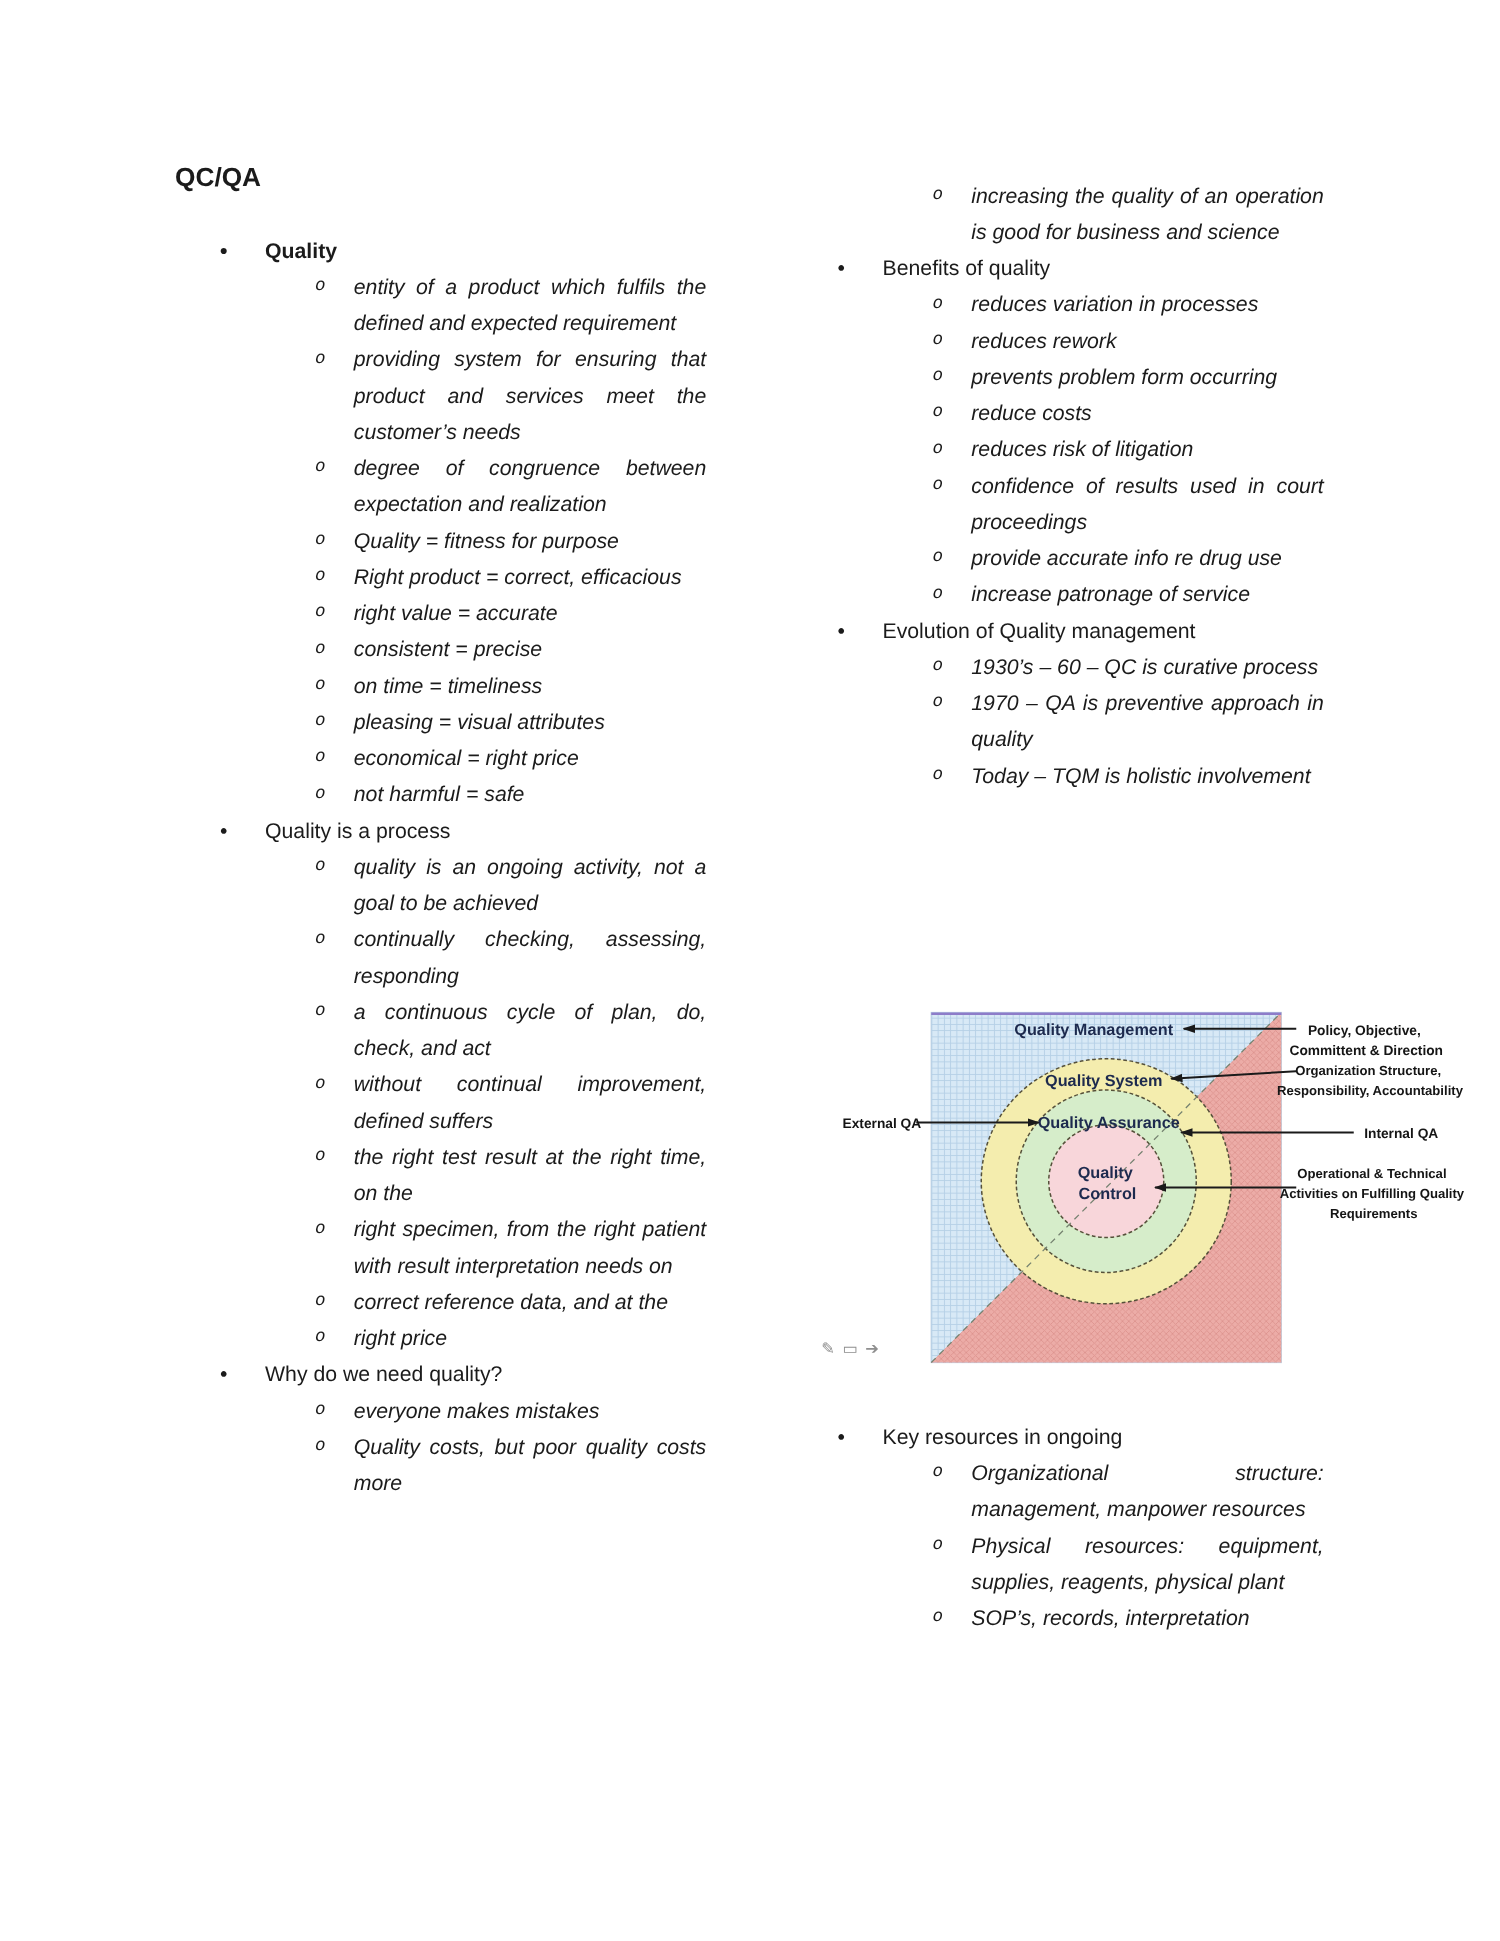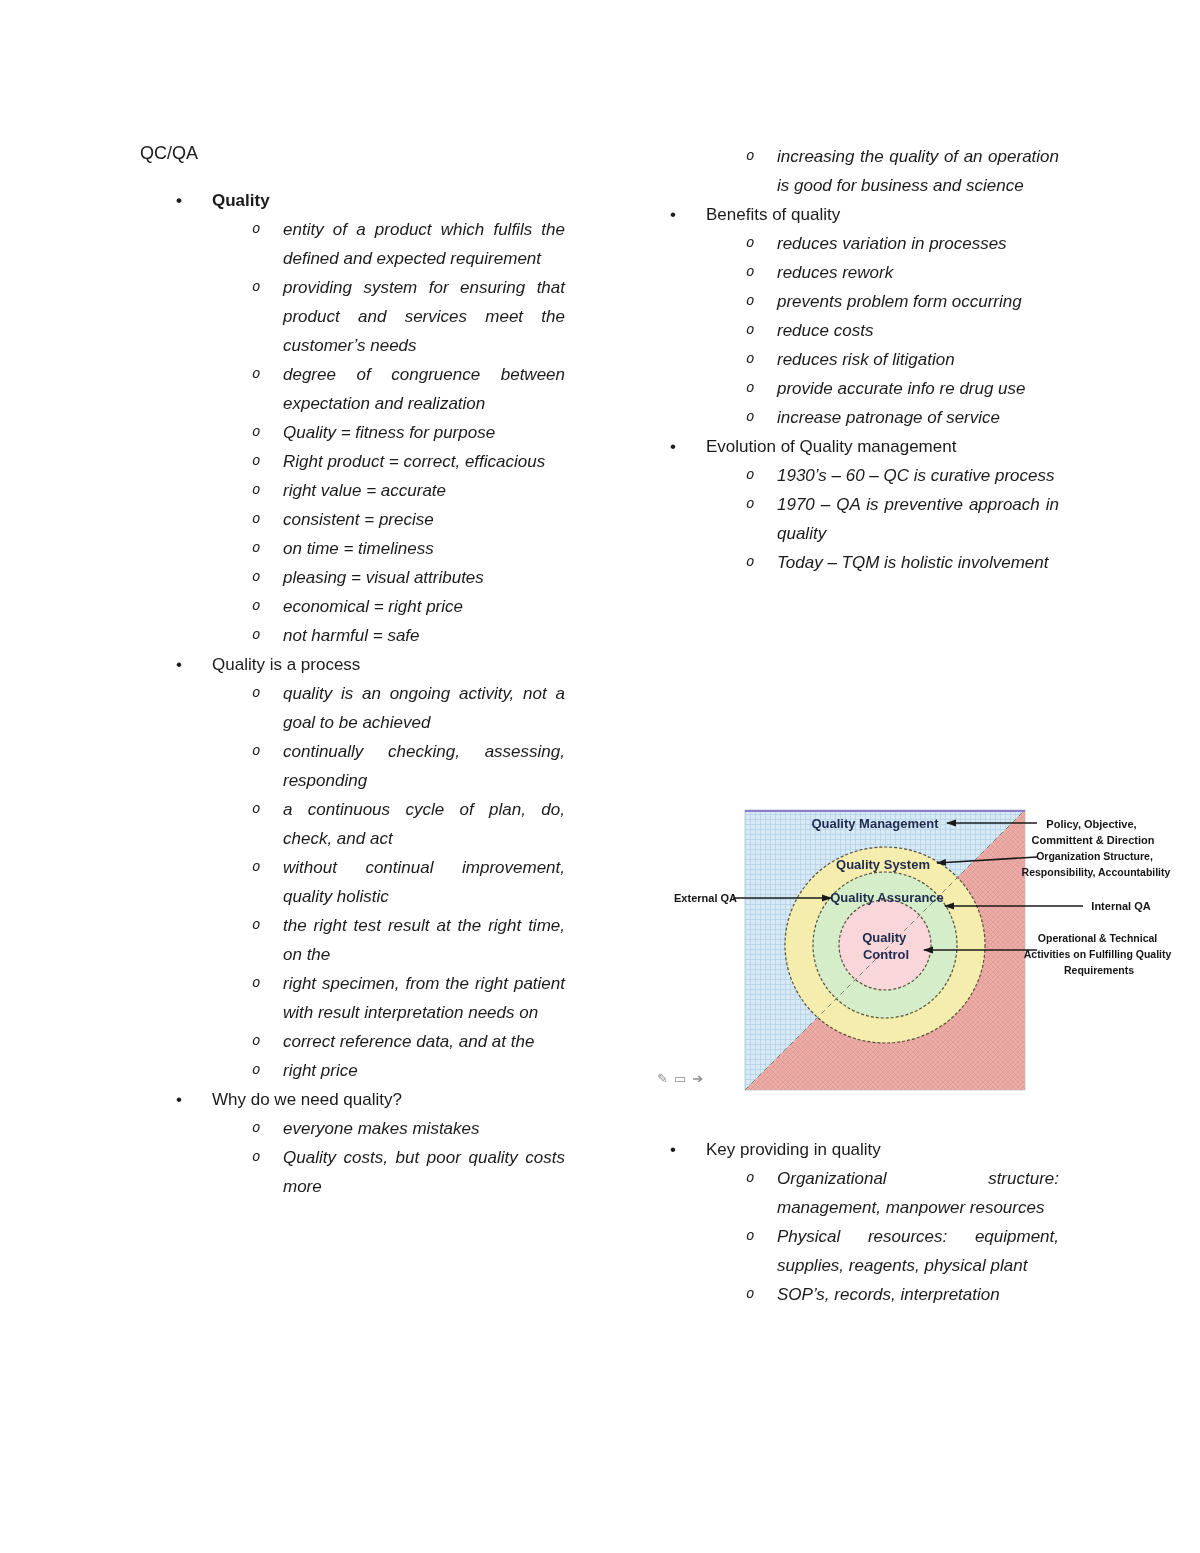--- a/index.html
+++ b/index.html
@@ -1,19 +1,19 @@
 <!DOCTYPE html>
 <html><head>
 <meta charset="utf-8">
 <style>
   html,body{margin:0;padding:0;background:#ffffff;}
   body{position:relative;width:1200px;height:1553px;overflow:hidden;
        font-family:"Liberation Sans",sans-serif;color:#1b1b1b;}
   .abs{position:absolute;}
-  #page-title{left:140px;top:139px;font-size:18px;line-height:29px;font-weight:normal;}
+  #page-title{left:140px;top:128px;font-size:21px;line-height:29px;font-weight:bold;}
   .col{width:425px;font-size:17px;line-height:29px;}
   #left-column{left:140px;top:186px;}
   #right-column-top{left:634px;top:142px;}
   #right-column-bottom{left:634px;top:1135px;}
   .lvl1{position:relative;padding-left:72px;text-align:left;}
   .lvl1::before{content:"\2022";position:absolute;left:36px;top:0;font-size:17px;}
   .lvl1.bold{font-weight:bold;}
   .lvl2{position:relative;padding-left:143px;text-align:justify;font-style:italic;}
   .lvl2::before{content:"o";position:absolute;left:112px;top:0;
                 font-family:"Liberation Mono",monospace;font-size:14px;}
@@ -40,38 +40,39 @@
     <div class="lvl2"><span>right value = accurate</span></div>
     <div class="lvl2"><span>consistent = precise</span></div>
     <div class="lvl2"><span>on time = timeliness</span></div>
     <div class="lvl2"><span>pleasing = visual attributes</span></div>
     <div class="lvl2"><span>economical = right price</span></div>
     <div class="lvl2"><span>not harmful = safe</span></div>
     <div class="lvl1"><span>Quality is a process</span></div>
     <div class="lvl2"><span>quality is an ongoing activity, not a goal to be achieved</span></div>
     <div class="lvl2"><span>continually checking, assessing, responding</span></div>
     <div class="lvl2"><span>a continuous cycle of plan, do, check, and act</span></div>
-    <div class="lvl2"><span>without continual improvement, quality holistic</span></div>
+    <div class="lvl2"><span>without continual improvement, defined suffers</span></div>
     <div class="lvl2"><span>the right test result at the right time, on the</span></div>
     <div class="lvl2"><span>right specimen, from the right patient with result interpretation needs on</span></div>
     <div class="lvl2"><span>correct reference data, and at the</span></div>
     <div class="lvl2"><span>right price</span></div>
     <div class="lvl1"><span>Why do we need quality?</span></div>
     <div class="lvl2"><span>everyone makes mistakes</span></div>
     <div class="lvl2"><span>Quality costs, but poor quality costs more</span></div>
   </div>
 
 <div id="right-column-top" class="abs col">
     <div class="lvl2"><span>increasing the quality of an operation is good for business and science</span></div>
     <div class="lvl1"><span>Benefits of quality</span></div>
     <div class="lvl2"><span>reduces variation in processes</span></div>
     <div class="lvl2"><span>reduces rework</span></div>
     <div class="lvl2"><span>prevents problem form occurring</span></div>
     <div class="lvl2"><span>reduce costs</span></div>
     <div class="lvl2"><span>reduces risk of litigation</span></div>
+    <div class="lvl2"><span>confidence of results used in court proceedings</span></div>
     <div class="lvl2"><span>provide accurate info re drug use</span></div>
     <div class="lvl2"><span>increase patronage of service</span></div>
     <div class="lvl1"><span>Evolution of Quality management</span></div>
     <div class="lvl2"><span>1930’s – 60 – QC is curative process</span></div>
     <div class="lvl2"><span>1970 – QA is preventive approach in quality</span></div>
     <div class="lvl2"><span>Today – TQM is holistic involvement</span></div>
   </div>
 
 <svg id="quality-diagram" class="abs" width="520" height="312" viewBox="0 0 520 312" xmlns="http://www.w3.org/2000/svg">
   <defs>
@@ -125,17 +126,17 @@
   <text class="side-label-sm" text-anchor="middle">
     <tspan x="446" y="145">Operational &amp; Technical</tspan>
     <tspan x="446" y="161">Activities on Fulfilling Quality</tspan>
     <tspan x="446" y="177">Requirements</tspan>
   </text>
 </svg>
 
 <div id="mini-toolbar" class="abs"><span class="mini-icon">✎</span><span class="mini-icon">▭</span><span class="mini-icon">➔</span></div>
 
 <div id="right-column-bottom" class="abs col">
-    <div class="lvl1"><span>Key providing in quality</span></div>
+    <div class="lvl1"><span>Key resources in ongoing</span></div>
     <div class="lvl2"><span>Organizational structure: management, manpower resources</span></div>
     <div class="lvl2"><span>Physical resources: equipment, supplies, reagents, physical plant</span></div>
     <div class="lvl2"><span>SOP’s, records, interpretation</span></div>
   </div>
 
 </body></html>

